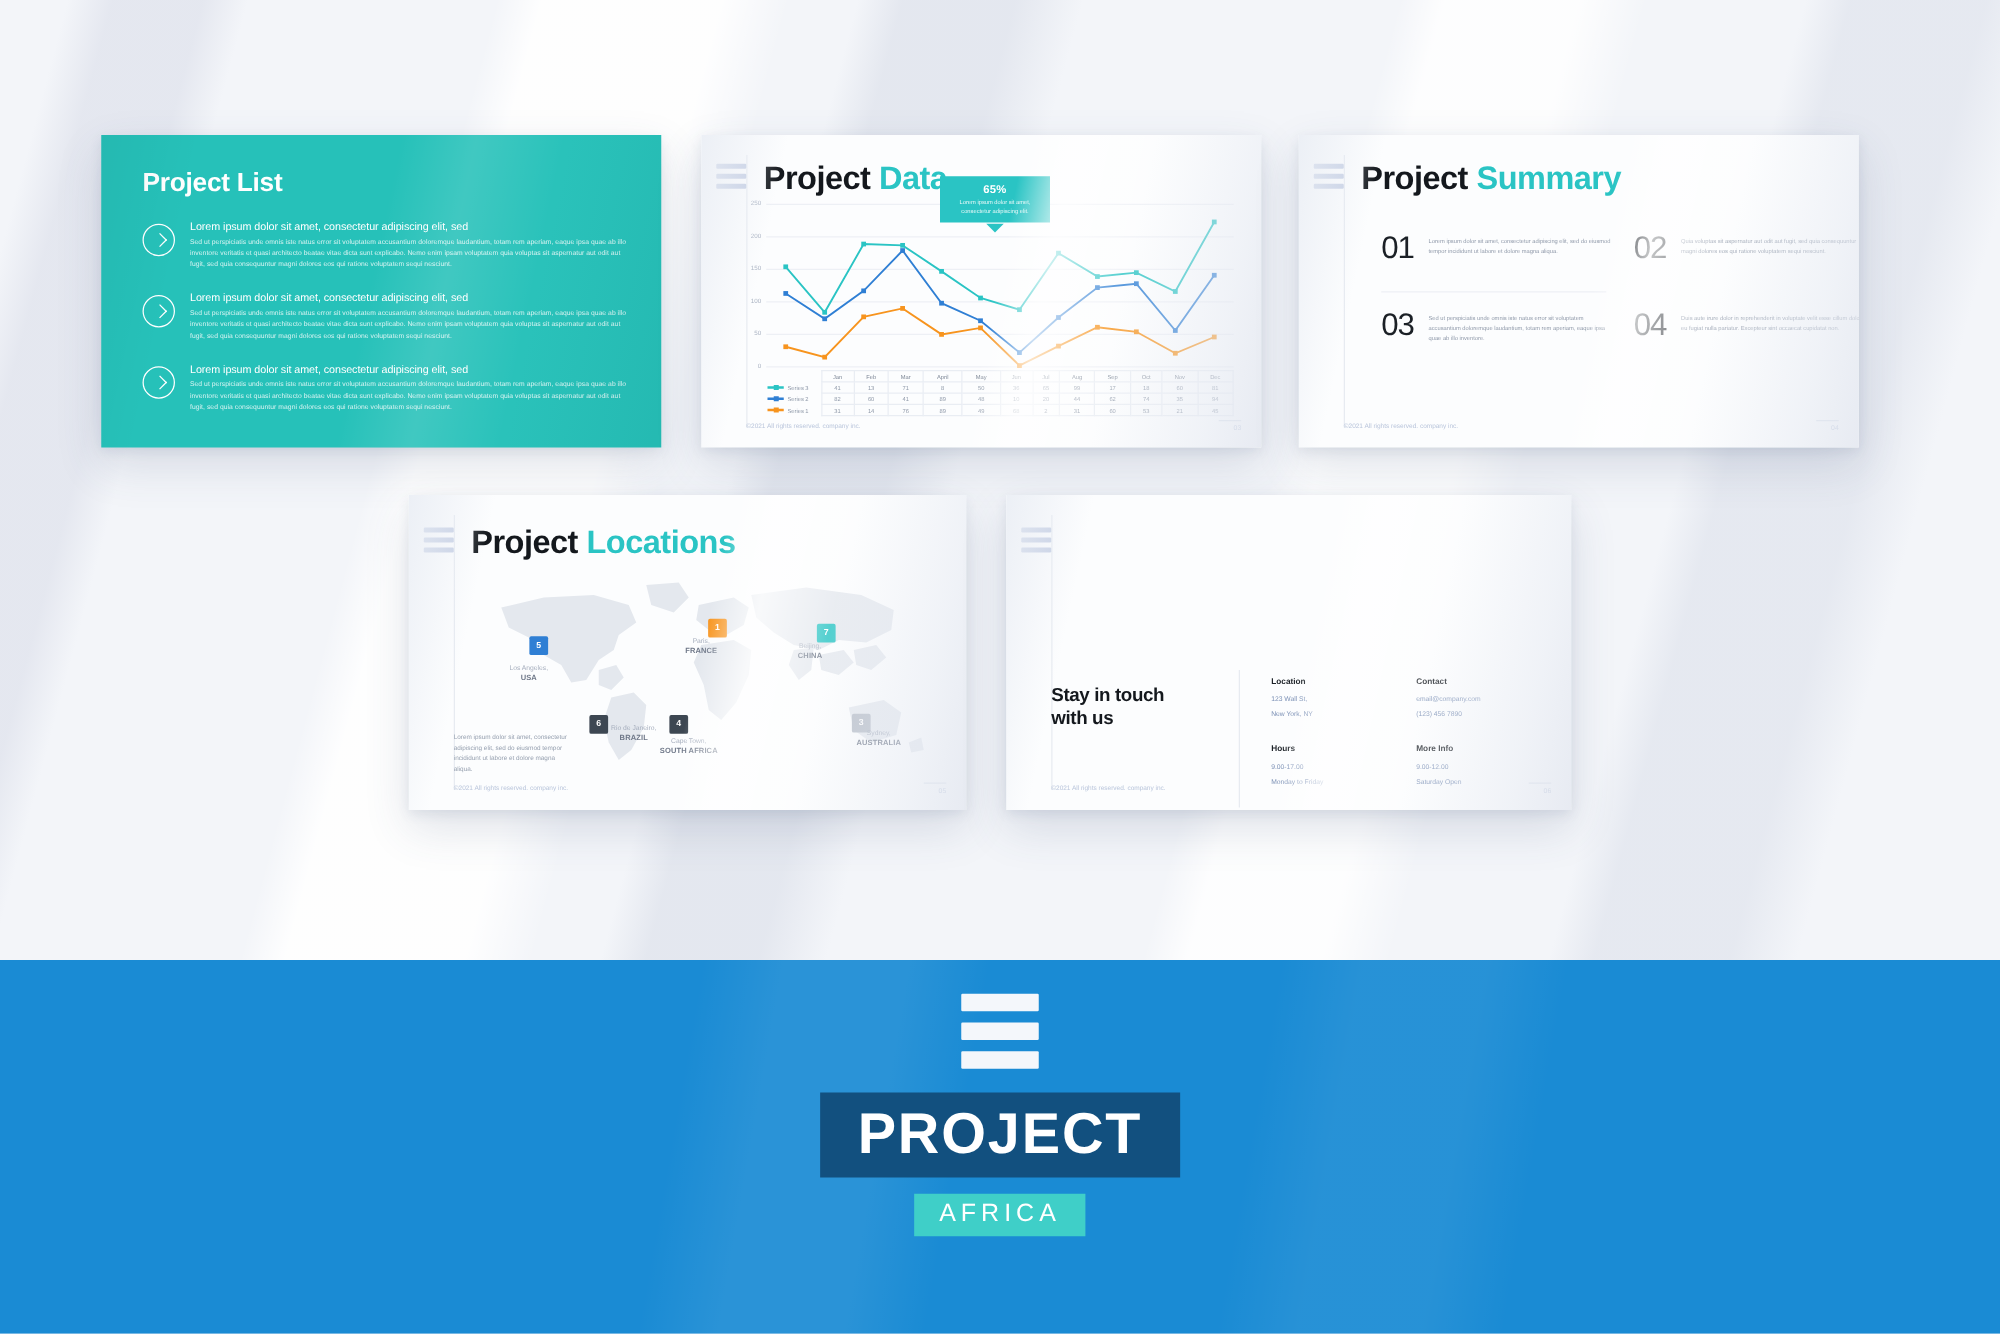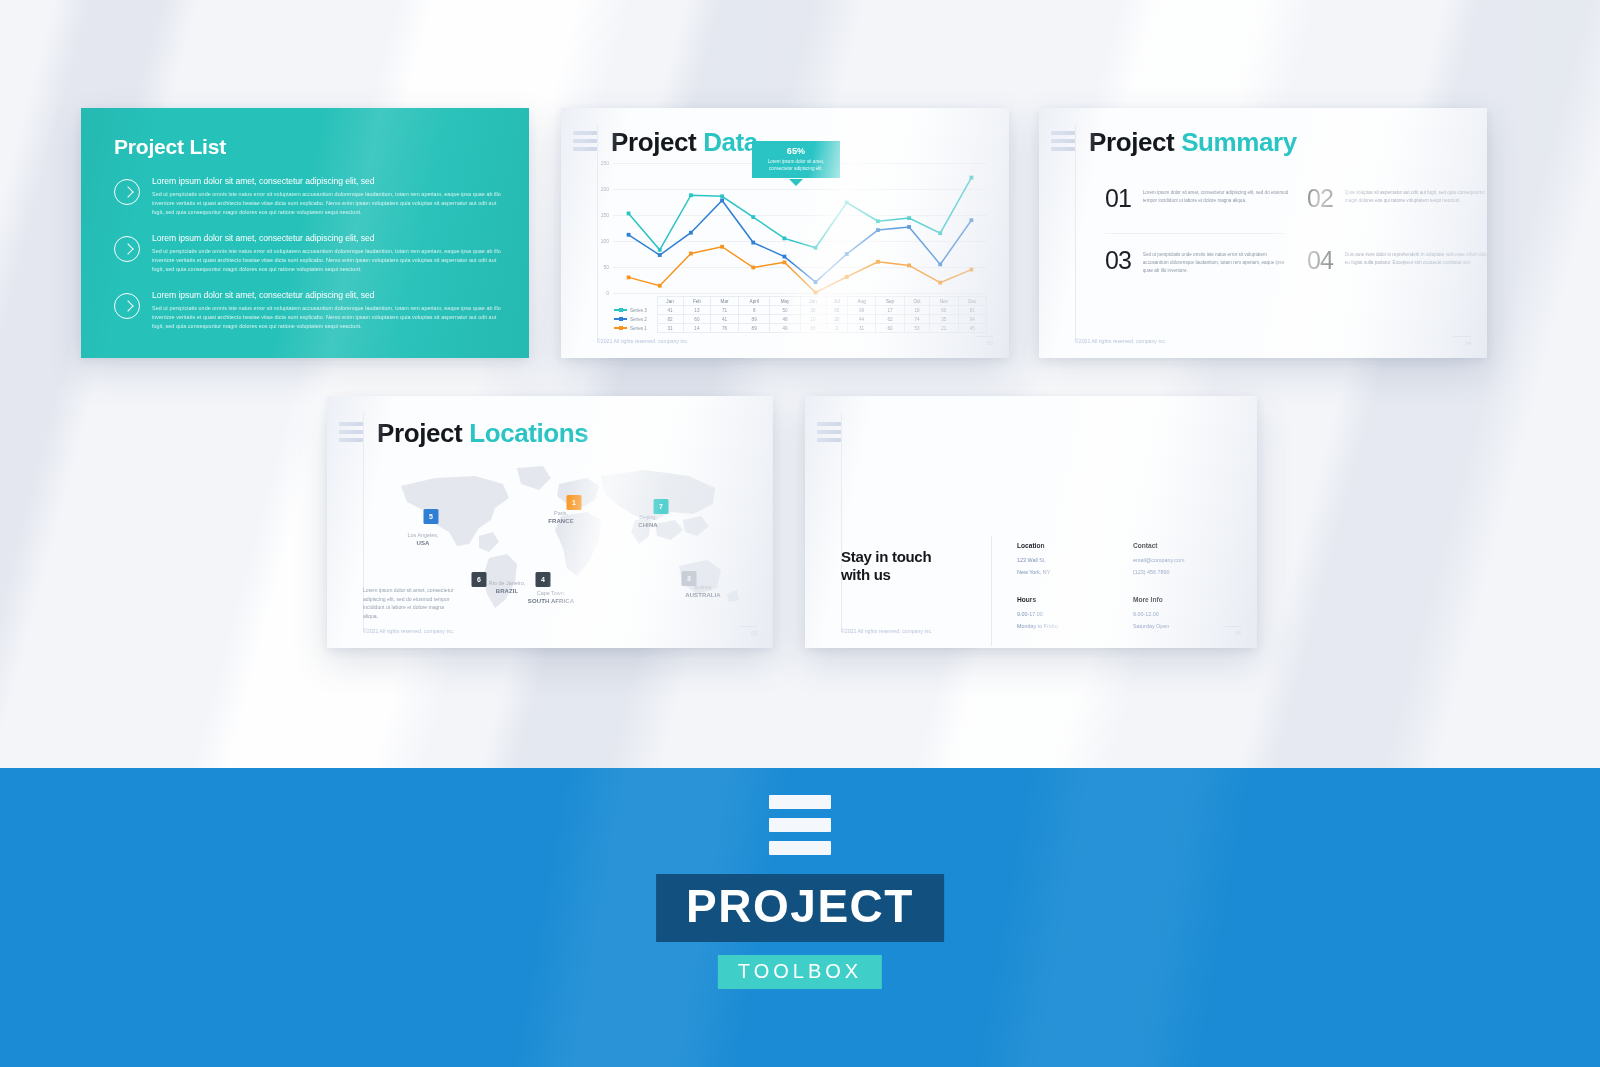--- a/index.html
+++ b/index.html
@@ -430,13 +430,13 @@
   <div class="footer-r">06</div>
   <div class="slide-sheen"></div>
 </div>
 
 <div class="banner-logo">
     <i></i>
     <i></i>
     <i></i>
   </div>
 <div class="banner-title">PROJECT</div>
-<div class="banner-sub">TOOLBOX</div>
+<div class="banner-sub">AFRICA</div>
 
 </body></html>

